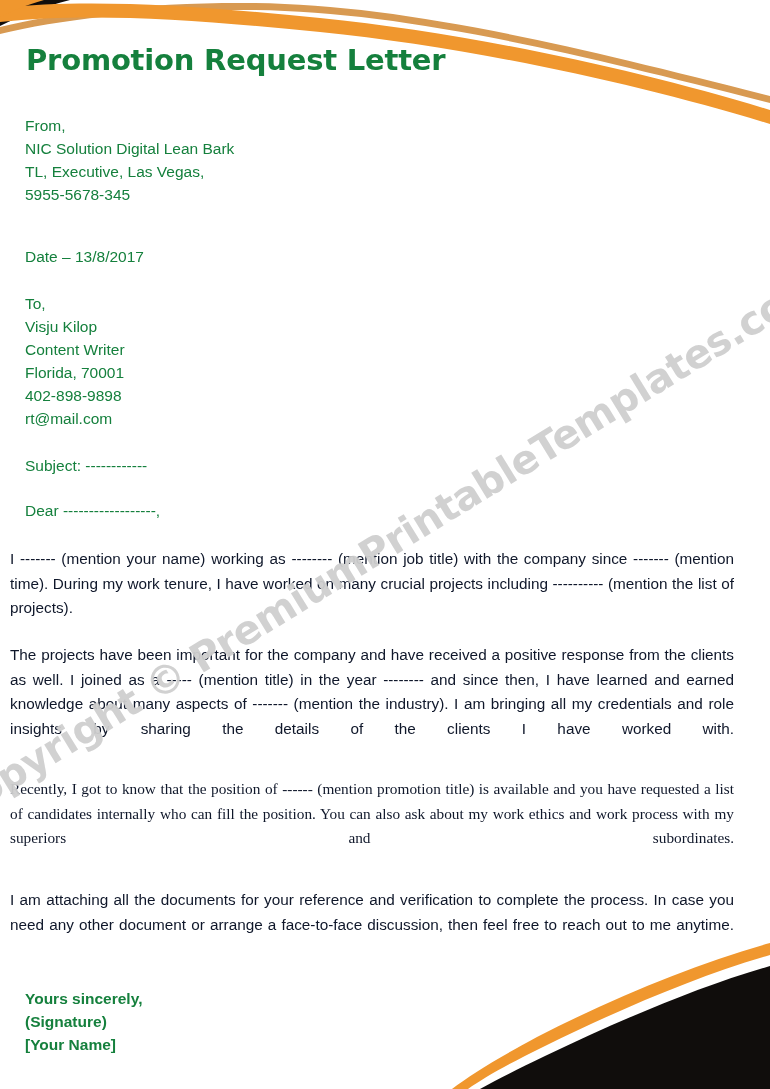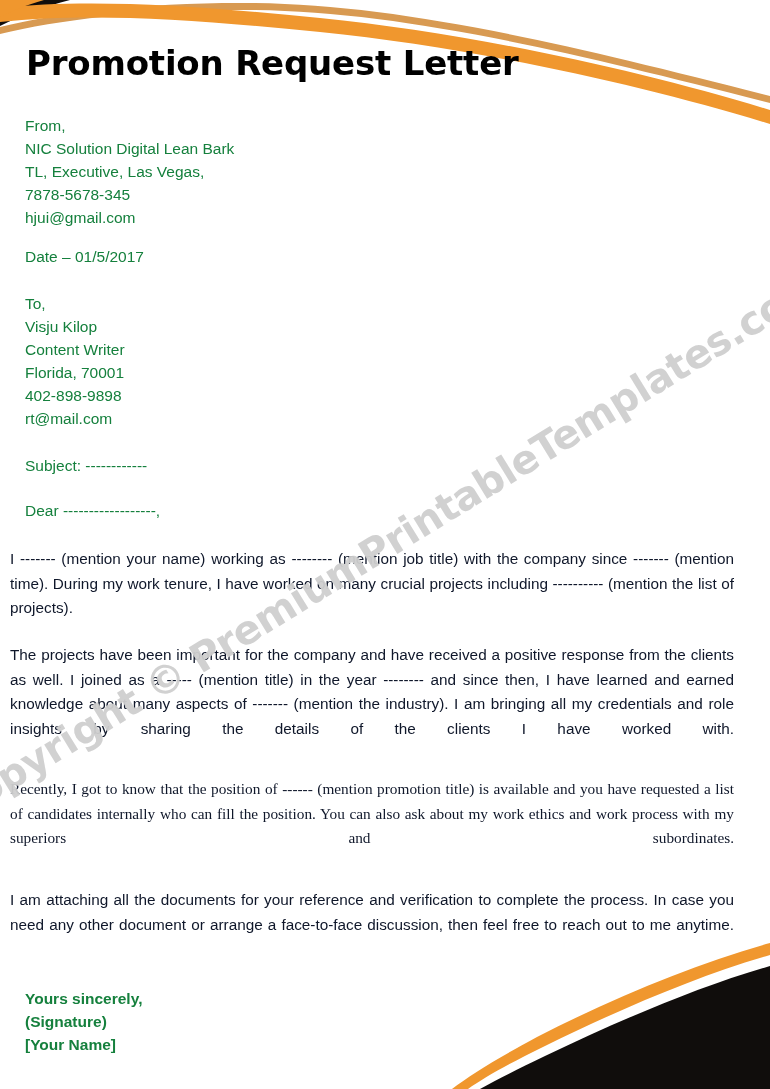--- a/index.html
+++ b/index.html
@@ -54,23 +54,23 @@
     top: 0;
     width: 770px;
     z-index: 2;
   }
 
   #doc-title {
     position: absolute;
     left: 26px;
     top: 43px;
     font-family: "DejaVu Sans", sans-serif;
-    font-size: 34px;
+    font-size: 29px;
     font-weight: 700;
-    color: #000000;
+    color: #15803d;
     letter-spacing: -0.2px;
     white-space: nowrap;
   }
 
   .block {
     position: absolute;
     left: 25px;
     width: 724px;
     color: #15803d;
     font-size: 15.5px;
@@ -125,26 +125,25 @@
   <div id="watermark">Copyright © PremiumPrintableTemplates.com</div>
 
   <div id="content">
 
     <div id="doc-title">Promotion Request Letter</div>
 
     <div class="block" style="top:114px;">
       <span class="addr-line">From,</span>
       <span class="addr-line">NIC Solution Digital Lean Bark</span>
       <span class="addr-line">TL, Executive, Las Vegas,</span>
-      <span class="addr-line">7878-5678-345</span>
-      <span class="addr-line">hjui@gmail.com</span>
+      <span class="addr-line">5955-5678-345</span>
     </div>
 
     <div class="block" style="top:245px;">
-      <span class="addr-line">Date – 01/5/2017</span>
+      <span class="addr-line">Date – 13/8/2017</span>
     </div>
 
     <div class="block" style="top:292px;">
       <span class="addr-line">To,</span>
       <span class="addr-line">Visju Kilop</span>
       <span class="addr-line">Content Writer</span>
       <span class="addr-line">Florida, 70001</span>
       <span class="addr-line">402-898-9898</span>
       <span class="addr-line">rt@mail.com</span>
     </div>

